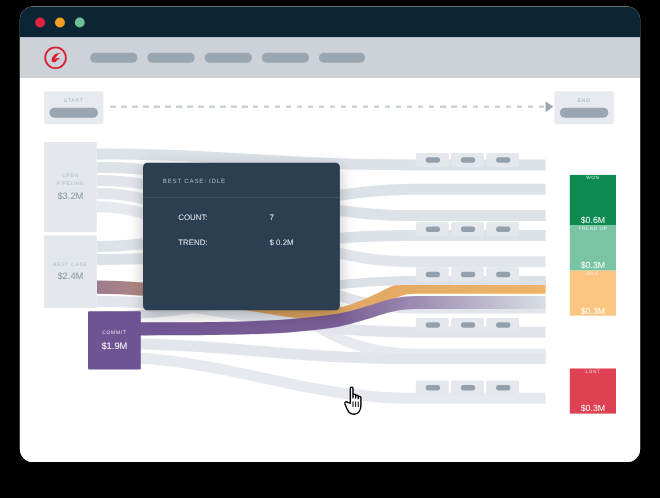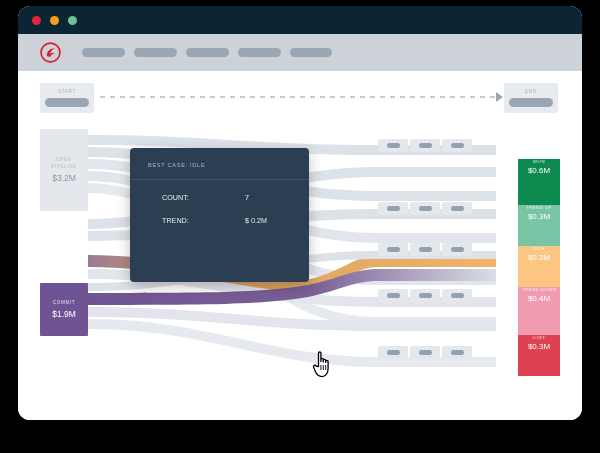--- a/index.html
+++ b/index.html
@@ -100,38 +100,38 @@
     line-height: 1.5;
   }
   .stage .s-val { font-size: 8.5px; margin-top: 2px; }
   .stage.grey { background: #e4e8ec; color: #b2bcc6; }
   .stage.grey .s-val { color: #8a97a3; }
   .stage.purple { background: #6f5494; color: #e3dced; }
   .stage.purple .s-val { color: #ffffff; }
 
   #stage-open      { top: 58px;  height: 82px; }
   #stage-bestcase  { top: 143px; height: 66px; }
-  #stage-commit    { top: 212px; height: 53px; }
+  #stage-commit    { top: 212px; height: 53px; margin-left: 40px; }
 
   
   .cardrow { position: absolute; left: 360px; display: flex; gap: 2px; }
   .card {
     width: 30px; height: 13px;
     background: #e4e8ec; border-radius: 2px;
     display: flex; align-items: center; justify-content: center;
   }
   .card .pip { width: 13px; height: 5px; border-radius: 2.5px; background: #93a0ae; }
 
   
   .outcome {
     position: absolute;
     left: 500px; width: 42px;
     text-align: center;
     display: flex; flex-direction: column;
-    align-items: center; justify-content: flex-start;
+    align-items: center; justify-content: space-between;
     color: #ffffff;
   }
   .outcome .o-name { font-size: 4.3px; letter-spacing: 0.5px; opacity: 0.85; }
   .outcome .o-val  { font-size: 8px; margin-top: 2px; }
 
   #out-won        { top: 88px;  height: 46px; background: #0d8a4f; }
   #out-trendup    { top: 134px; height: 41px; background: #79c4a4; }
   #out-idle       { top: 175px; height: 41px; background: #fbc682; }
   #out-trenddown  { top: 216px; height: 48px; background: #f09bb0; }
   #out-lost       { top: 264px; height: 41px; background: #dd4152; }
@@ -251,20 +251,24 @@
         <div class="bar"></div>
       </div>
 
       <div class="stage grey" id="stage-open">
         <div class="s-name">
           <span>OPEN</span><br>
           <span>PIPELINE</span>
         </div>
         <div class="s-val">$3.2M</div>
       </div>
+      <div class="stage grey" id="stage-bestcase">
+        <div class="s-name">BEST CASE</div>
+        <div class="s-val">$2.4M</div>
+      </div>
       <div class="stage purple" id="stage-commit">
         <div class="s-name">COMMIT</div>
         <div class="s-val">$1.9M</div>
       </div>
 
       <div class="cardrow" style="top:68px">
         <span class="card">
             <span class="pip"></span>
           </span>
         <span class="card">
@@ -323,24 +327,20 @@
         <div class="o-name">WON</div>
         <div class="o-val">$0.6M</div>
       </div>
       <div class="outcome" id="out-trendup">
         <div class="o-name">TREND UP</div>
         <div class="o-val">$0.3M</div>
       </div>
       <div class="outcome" id="out-idle">
         <div class="o-name">IDLE</div>
         <div class="o-val">$0.3M</div>
-      </div>
-      <div class="outcome" id="out-trenddown">
-        <div class="o-name">TREND DOWN</div>
-        <div class="o-val">$0.4M</div>
       </div>
       <div class="outcome" id="out-lost">
         <div class="o-name">LOST</div>
         <div class="o-val">$0.3M</div>
       </div>
 
       <div id="tooltip">
         <div class="tt-head">BEST CASE: IDLE</div>
         <div class="tt-body">
           <div class="tt-row">

